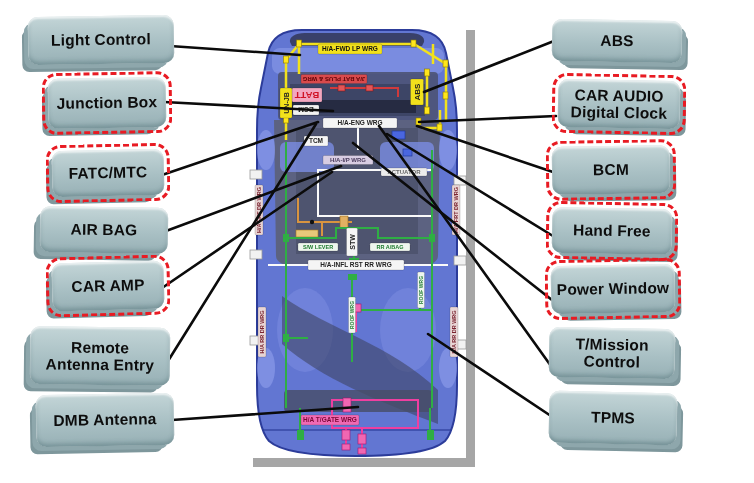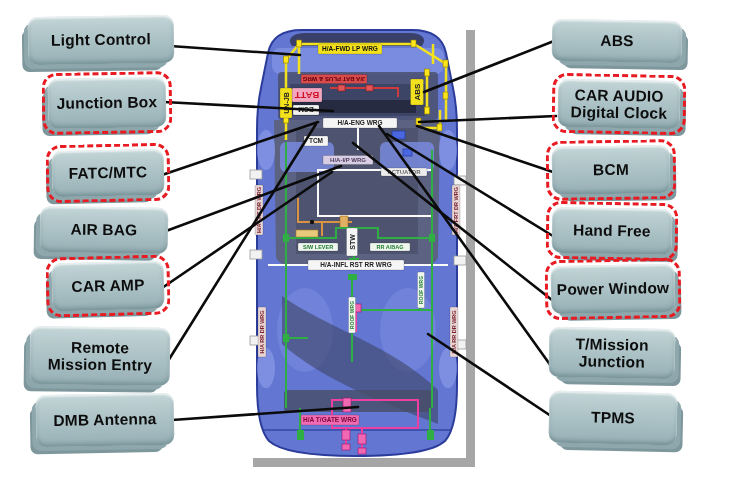--- a/index.html
+++ b/index.html
@@ -257,21 +257,21 @@
       </div>
       <div class="btn left" style="left: 40px; top: 207px; width: 128px; height: 46px; transform: rotate(0.8deg);">
         <span class="lbl">AIR BAG</span>
       </div>
       <div class="btn left" style="left: 52px; top: 262px; width: 112px; height: 48px; transform: rotate(-1.5deg);">
         <div class="dash"></div>
         <span class="lbl">CAR AMP</span>
       </div>
       <div class="btn left" style="left: 30px; top: 327px; width: 140px; height: 58px; transform: rotate(0.6deg);">
         <span class="lbl">Remote
-Mission Entry</span>
+Antenna Entry</span>
       </div>
       <div class="btn left" style="left: 36px; top: 394px; width: 138px; height: 52px; transform: rotate(-1deg);">
         <span class="lbl">DMB Antenna</span>
       </div>
     </div>
   <div>
       <div class="btn right" style="left: 552px; top: 20px; width: 130px; height: 42px; transform: rotate(1deg);">
         <span class="lbl">ABS</span>
       </div>
       <div class="btn right" style="left: 558px; top: 80px; width: 122px; height: 48px; transform: rotate(1deg);">
@@ -286,19 +286,19 @@
       <div class="btn right" style="left: 552px; top: 208px; width: 120px; height: 46px; transform: rotate(1deg);">
         <div class="dash"></div>
         <span class="lbl">Hand Free</span>
       </div>
       <div class="btn right" style="left: 551px; top: 265px; width: 124px; height: 48px; transform: rotate(-1deg);">
         <div class="dash"></div>
         <span class="lbl">Power Window</span>
       </div>
       <div class="btn right" style="left: 549px; top: 328px; width: 126px; height: 50px; transform: rotate(1deg);">
         <span class="lbl">T/Mission
-Junction</span>
+Control</span>
       </div>
       <div class="btn right" style="left: 549px; top: 392px; width: 128px; height: 52px; transform: rotate(1.2deg);">
         <span class="lbl">TPMS</span>
       </div>
     </div>
 </div>
 
 </body></html>

